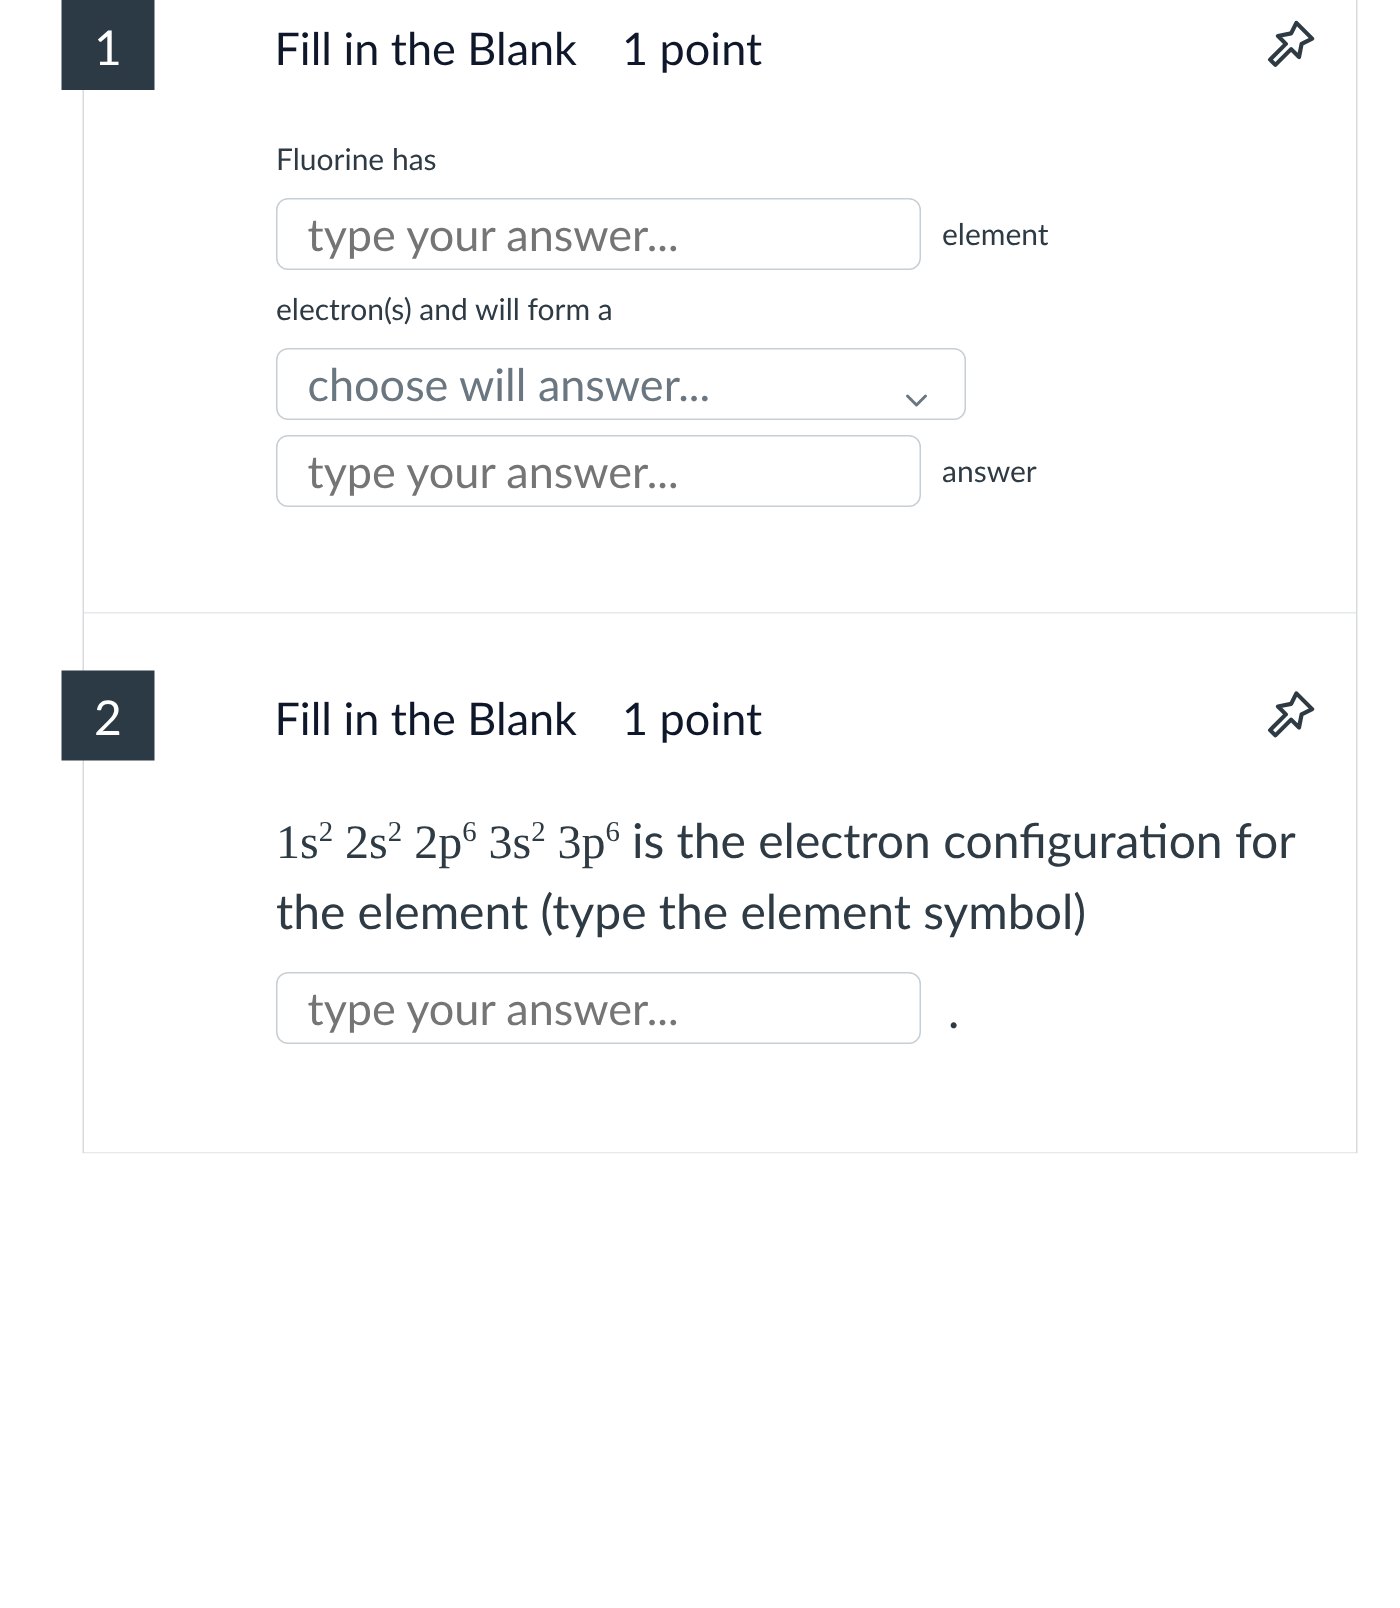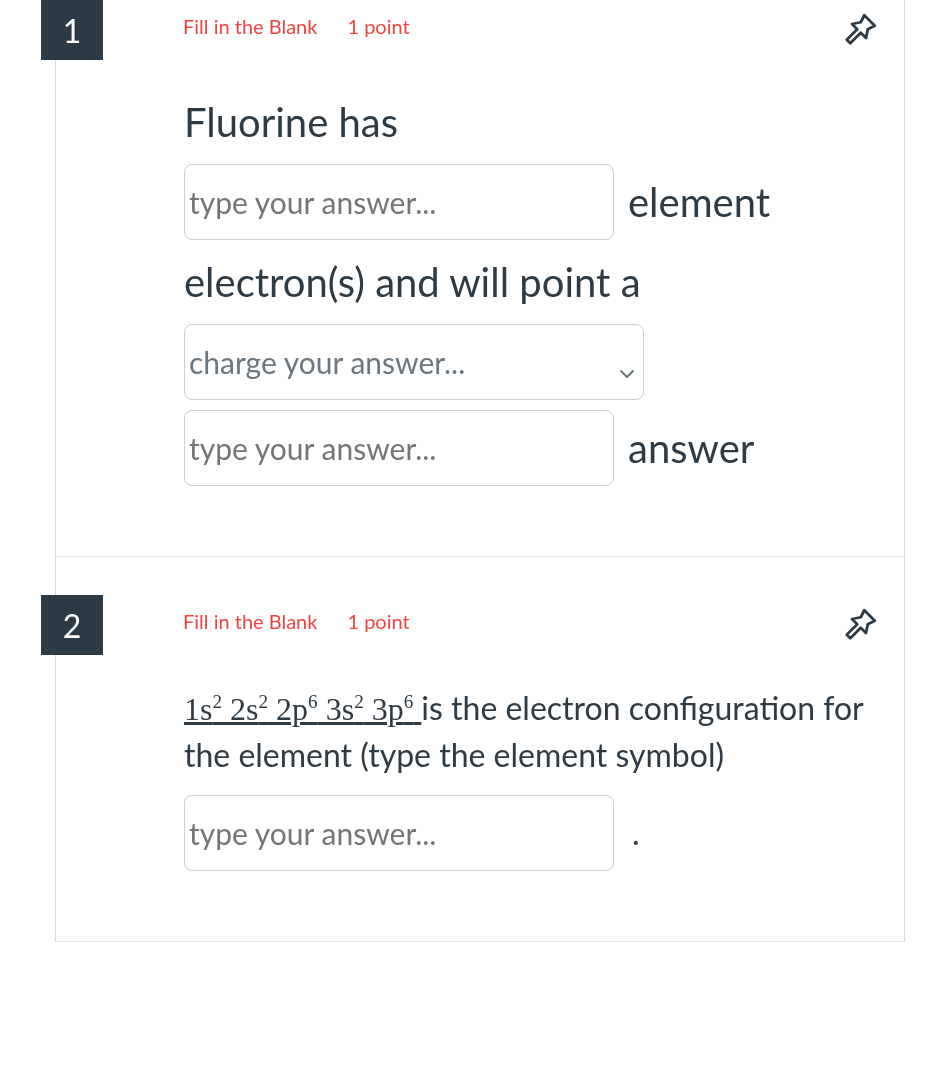--- a/index.html
+++ b/index.html
@@ -34,22 +34,22 @@
     align-items: center;
     justify-content: center;
     font-size: 32px;
     font-weight: 400;
     margin-left: -15px;
     flex: 0 0 auto;
   }
   .qmeta {
     margin-left: 80px;
     margin-top: 14px;
-    font-size: 20px;
-    color: #ef4444;
+    font-size: 30px;
+    color: #0f172a;
     font-weight: 400;
     display: flex;
     gap: 30px;
   }
   .pin {
     position: absolute;
     right: 24px;
     top: 10px;
     width: 42px;
     height: 42px;
@@ -70,37 +70,37 @@
     flex-wrap: wrap;
     gap: 12px 14px;
     margin-bottom: 10px;
   }
   .text-input, .select-input {
     font-family: inherit;
     font-size: 30px;
     color: #6a7680;
     border: 1.5px solid #c8cfd4;
     border-radius: 8px;
-    padding: 12px 4px;
+    padding: 12px 20px;
     background: #fff;
-    height: 76px;
+    height: 48px;
   }
   .text-input { width: 430px; }
   .select-input {
     width: 460px;
     display: flex;
     align-items: center;
     justify-content: space-between;
     cursor: pointer;
   }
   .chev { width: 24px; height: 24px; flex: 0 0 auto; }
   .chev svg { width: 100%; height: 100%; stroke: #6a7680; }
-  .static { font-size: 40px; }
+  .static { font-size: 20px; }
   .q2-intro { font-size: 32px; line-height: 1.45; margin-bottom: 16px; }
-  .serif { font-family: Georgia, "Times New Roman", serif; text-decoration: underline; }
+  .serif { font-family: Georgia, "Times New Roman", serif; }
   sup { font-size: 0.6em; vertical-align: super; }
   .after-text { margin-left: 4px; font-size: 32px; }
 </style>
 </head>
 <body>
 
 <div class="quiz-wrap">
 
   <div class="question">
     <div class="qheader">
@@ -117,25 +117,25 @@
     </div>
     <div class="qbody">
       <div class="line">
         <span class="static">Fluorine has</span>
       </div>
       <div class="line">
         <input class="text-input" type="text" placeholder="type your answer..." style="">
         <span class="static">element</span>
       </div>
       <div class="line">
-        <span class="static">electron(s) and will point a</span>
+        <span class="static">electron(s) and will form a</span>
       </div>
       <div class="line">
         <div class="select-input">
-          <span>charge your answer...</span>
+          <span>choose will answer...</span>
           <span class="chev">
             <svg viewBox="0 0 24 24" fill="none" stroke-width="2" stroke-linecap="round" stroke-linejoin="round">
                 <polyline points="6 9 12 15 18 9"></polyline>
               </svg>
           </span>
         </div>
       </div>
       <div class="line">
         <input class="text-input" type="text" placeholder="type your answer..." style="">
         <span class="static">answer</span>

